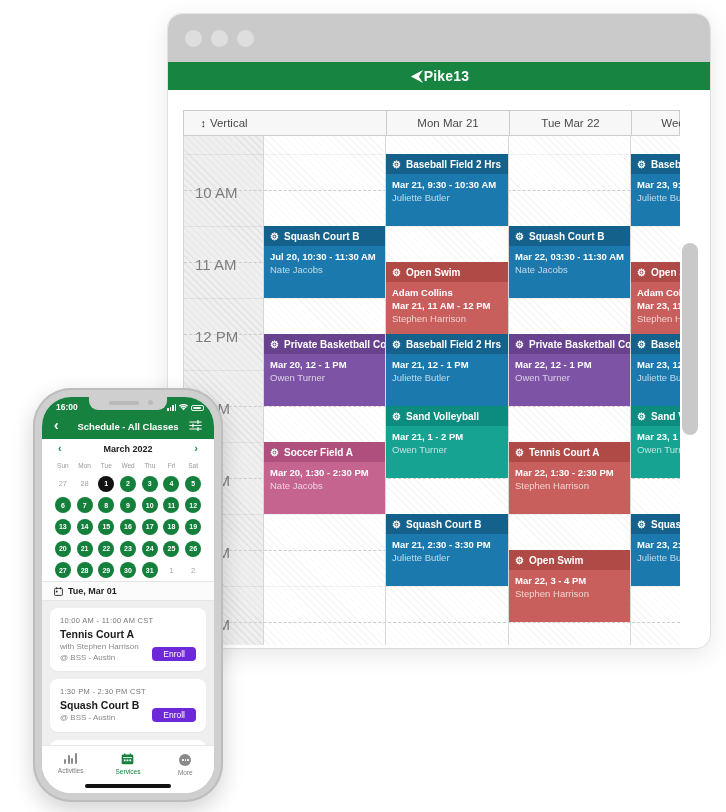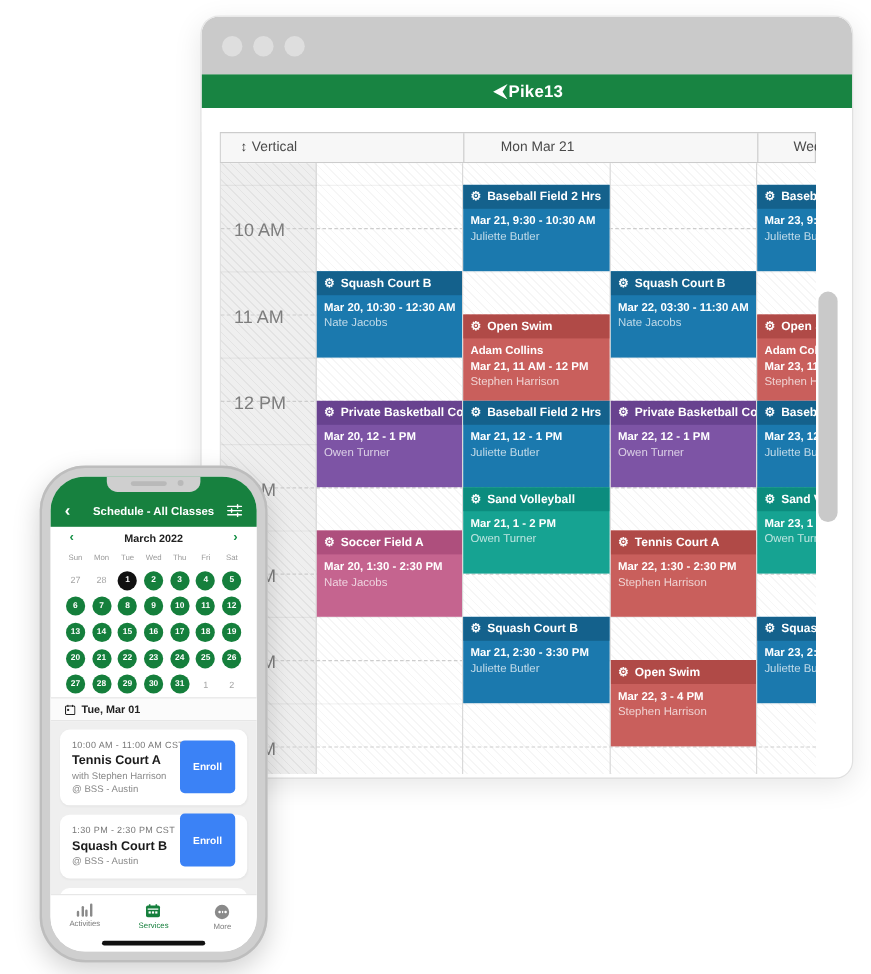--- a/index.html
+++ b/index.html
@@ -80,22 +80,22 @@
 
   .sectionrow { height:20px; background:#fbfbfb; border-top:1px solid #e6e6e6; border-bottom:1px solid #e6e6e6;
                 display:flex; align-items:center; padding-left:12px; gap:5px; }
   .sectionrow .sdate { font-size:9px; font-weight:bold; color:#222; }
 
   .cardsarea { position:relative; height:144px; background:#efefef; padding:7px 8px 0 8px; }
   .card { position:relative; background:#fff; border-radius:8px; padding:8px 10px; margin-bottom:8px; box-shadow:0 1px 2px rgba(0,0,0,.04); }
   .c-time { font-size:7.5px; color:#777; letter-spacing:.3px; margin-bottom:3px; }
   .c-title { font-size:10.5px; font-weight:bold; color:#1c1c1c; margin-bottom:2px; }
   .c-sub { font-size:8px; color:#8a8a8a; line-height:10.5px; }
-  .enroll { position:absolute; right:10px; bottom:10px; background:#3b82f6; color:#fff; font-size:8.5px; font-weight:bold;
-            border:none; border-radius:4px; padding:17px 11px; }
+  .enroll { position:absolute; right:10px; bottom:10px; background:#6d28d9; color:#fff; font-size:8.5px; font-weight:normal;
+            border:none; border-radius:4px; padding:2px 11px; }
   .card-peek { background:#fff; border-radius:8px 8px 0 0; height:14px; }
 
   .tabbar { position:absolute; left:0; right:0; bottom:0; height:48px; background:#fff; border-top:1px solid #e7e7e7; display:flex; }
   .tab { flex:1; display:flex; flex-direction:column; align-items:center; padding-top:7px; gap:3px; }
   .tab .tlabel { font-size:6.5px; color:#7c7c7c; }
   .tab.active .tlabel { color:#157f3c; }
   .bars { display:flex; align-items:flex-end; gap:1.5px; height:11px; }
   .bars i { display:block; width:2px; background:#8a8a8a; border-radius:1px; }
   .morecircle { width:12px; height:12px; border-radius:50%; background:#8a8a8a; display:flex; align-items:center; justify-content:center; gap:1px; margin-top:1px; }
   .morecircle i { width:1.5px; height:1.5px; border-radius:50%; background:#fff; display:block; }
@@ -120,20 +120,21 @@
     </div>
     <div class="whitestrip"></div>
 
     <div class="calwrap">
       <div class="cal-head">
         <div class="cell" style="left:0;width:80px;">
           <span class="vert-arrow">↕</span>
           <span>Vertical</span>
         </div>
           <div class="cell" style="left: 202px; width: 123px;">Mon Mar 21</div>
+          <div class="cell" style="left: 325px; width: 122px;">Tue Mar 22</div>
           <div class="cell" style="left: 447px; width: 122px;">Wed Mar 23</div>
         </div>
       <div class="cal-grid">
         <div class="gutter"></div>
       <div class="gline half" style="top: 18px;"></div>
           <div class="gline hour" style="top: 54px;"></div>
           <div class="gline half" style="top: 90px;"></div>
           <div class="gline hour" style="top: 126px;"></div>
           <div class="gline half" style="top: 162px;"></div>
           <div class="gline hour" style="top: 198px;"></div>
@@ -152,21 +153,21 @@
           <div class="time-label" style="top: 336px;">2 PM</div>
           <div class="time-label" style="top: 408px;">3 PM</div>
           <div class="time-label" style="top: 480px;">4 PM</div>
           <div class="daycol" style="left: 80px; width: 122px;">
             <div class="event" style="top: 90px; height: 72px; background: rgb(27, 121, 174);">
               <div class="ev-head" style="background: rgb(20, 97, 140);">
                 <span class="gear">⚙</span>
                 <span>Squash Court B</span>
               </div>
               <div class="ev-body">
-                <div class="ln">Mar 20, 10:30 - 12:30 AM</div>
+                <div class="ln">Jul 20, 10:30 - 11:30 AM</div>
                 <div class="ln muted">Nate Jacobs</div>
               </div>
             </div>
             <div class="event" style="top: 198px; height: 72px; background: rgb(125, 84, 165);">
               <div class="ev-head" style="background: rgb(104, 66, 143);">
                 <span class="gear">⚙</span>
                 <span>Private Basketball Court</span>
               </div>
               <div class="ev-body">
                 <div class="ln">Mar 20, 12 - 1 PM</div>
@@ -333,20 +334,35 @@
             </div>
           </div>
         </div>
     </div>
     <div class="scroll-thumb"></div>
   </div>
 
   <div class="phone">
     <div class="screen">
       <div class="p-green">
+        <div class="statusrow">
+          <span class="p-time">16:00</span>
+          <span class="sticons">
+            <span class="sig">
+                <i style="height:3px"></i>
+                <i style="height:4.5px"></i>
+                <i style="height:6px"></i>
+                <i style="height:7px"></i>
+              </span>
+            <svg width="9" height="7" viewBox="0 0 12 9">
+              <path d="M6 8.2 L3.6 5.8 a3.4 3.4 0 0 1 4.8 0 Z M1.8 4 a6 6 0 0 1 8.4 0 L9 5.2 a4.3 4.3 0 0 0 -6 0 Z M0 2.2 a8.5 8.5 0 0 1 12 0 L10.8 3.4 a6.8 6.8 0 0 0 -9.6 0 Z" fill="#ffffff"></path>
+            </svg>
+            <span class="batt"></span>
+          </span>
+        </div>
         <div class="navrow">
           <span class="backchev">‹</span>
           <span class="p-title">Schedule - All Classes</span>
           <svg class="sliders" width="13" height="11" viewBox="0 0 13 11">
             <g stroke="#ffffff" stroke-width="1.2" stroke-linecap="round">
               <line x1="0.8" y1="2" x2="12.2" y2="2"></line>
                 <line x1="0.8" y1="5.5" x2="12.2" y2="5.5"></line>
                 <line x1="0.8" y1="9" x2="12.2" y2="9"></line>
               <line x1="9" y1="0.6" x2="9" y2="3.4"></line>
                 <line x1="4" y1="4.1" x2="4" y2="6.9"></line>

